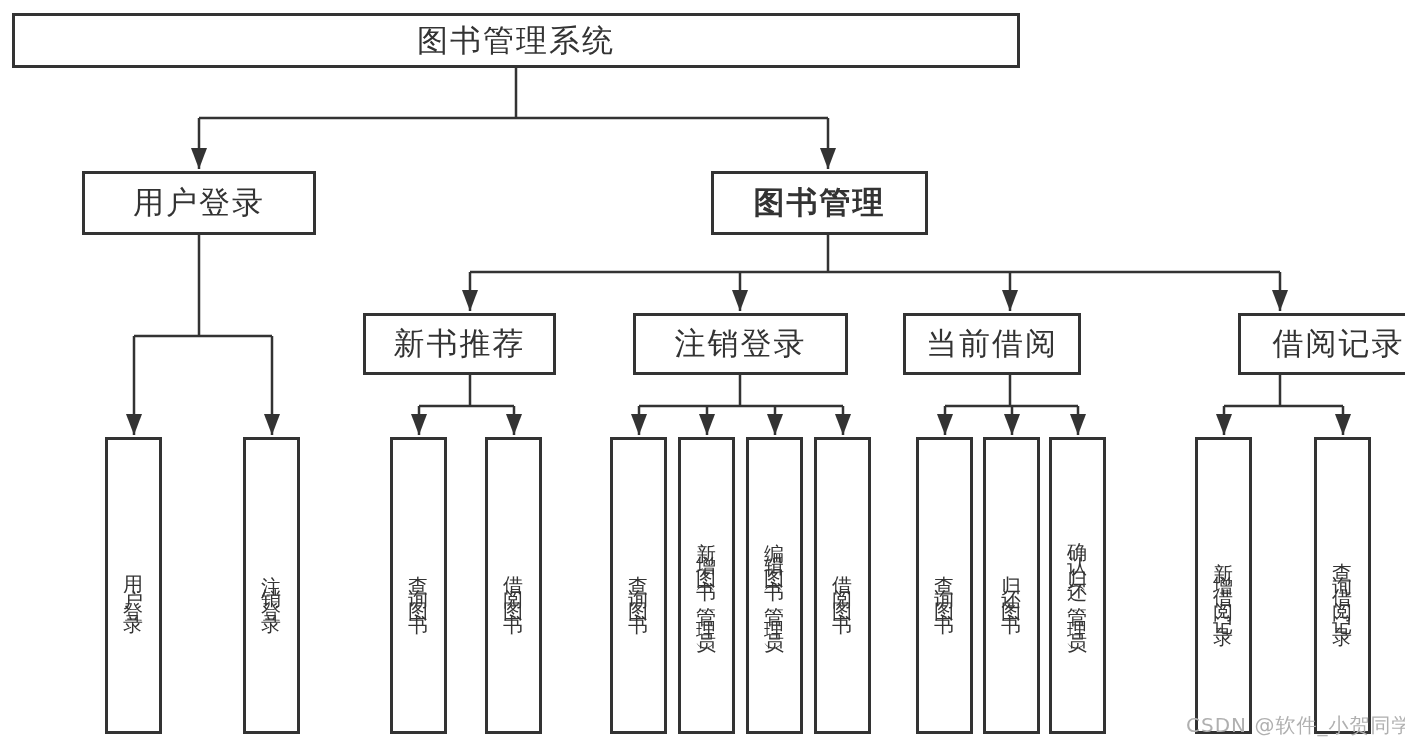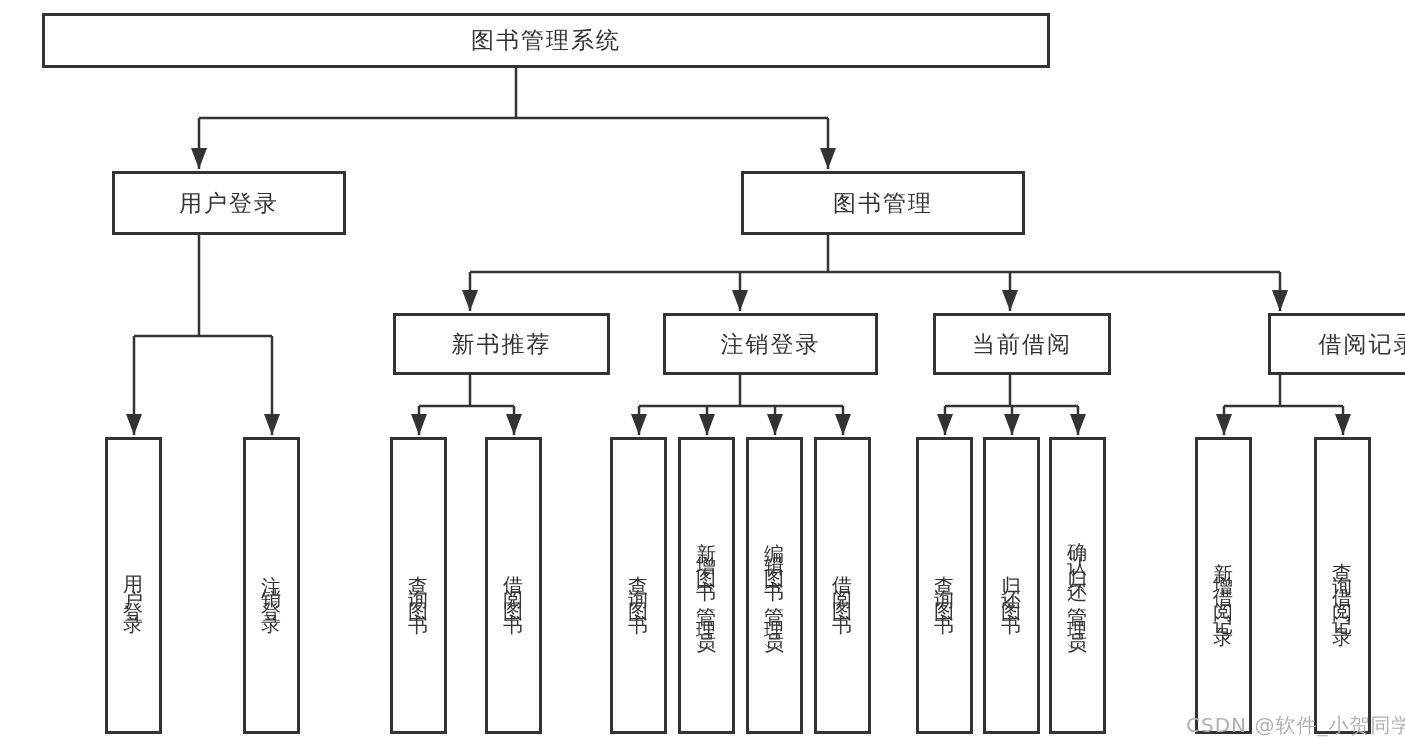--- a/index.html
+++ b/index.html
@@ -7,21 +7,21 @@
     position:relative;width:1405px;height:747px;background:#ffffff;
     font-family:"DejaVu Sans","Liberation Sans",sans-serif;overflow:hidden;
   }
   .connectors{position:absolute;left:0;top:0;width:1405px;height:747px;z-index:1;}
   .c{stroke:#333333;stroke-width:2.5;fill:none;}
   .node{
     position:absolute;background:#ffffff;border:3px solid #333333;
     display:flex;align-items:center;justify-content:center;
     color:#333333;box-sizing:border-box;z-index:2;
   }
-  .node--h{font-size:23px;letter-spacing:2px;white-space:nowrap;margin-left:30px;}
+  .node--h{font-size:31px;letter-spacing:2px;white-space:nowrap;}
   .leaf-label{
     writing-mode:vertical-rl;text-orientation:mixed;
     font-size:20px;line-height:1;letter-spacing:13px;
     display:block;white-space:nowrap;
   }
   .watermark{
     position:absolute;left:1186px;top:712px;z-index:3;
     font-size:20px;color:#b0b0b0;letter-spacing:1px;white-space:nowrap;
   }
 </style>
@@ -67,23 +67,23 @@
     <path class="c" d="M1078,406 V435" marker-end="url(#arw)"></path>
 
     <path class="c" d="M1280,375 V406 M1224,406 H1343"></path>
     <path class="c" d="M1224,406 V435" marker-end="url(#arw)"></path>
     <path class="c" d="M1343,406 V435" marker-end="url(#arw)"></path>
   </svg>
 
   <div class="node node--h" style="left:12px;top:13px;width:1008px;height:55px;">图书管理系统</div>
 
   <div class="node node--h" style="left:82px;top:171px;width:234px;height:64px;">用户登录</div>
-  <div class="node node--h" style="left:711px;top:171px;width:284px;height:64px;">图书管理</div>
+  <div class="node node--h" style="left:711px;top:171px;width:217px;height:64px;font-weight:bold;">图书管理</div>
 
-  <div class="node node--h" style="left:363px;top:313px;width:217px;height:62px;font-family:Liberation Serif, serif;">新书推荐</div>
+  <div class="node node--h" style="left:363px;top:313px;width:193px;height:62px;font-family:Liberation Serif, serif;">新书推荐</div>
   <div class="node node--h" style="left:633px;top:313px;width:215px;height:62px;">注销登录</div>
   <div class="node node--h" style="left:903px;top:313px;width:178px;height:62px;">当前借阅</div>
   <div class="node node--h" style="left:1238px;top:313px;width:201px;height:62px;">借阅记录</div>
 
   <div class="node" style="left:105px;top:437px;width:57px;height:297px;">
     <span class="leaf-label">用户登录</span>
   </div>
   <div class="node" style="left:243px;top:437px;width:57px;height:297px;">
     <span class="leaf-label">注销登录</span>
   </div>

